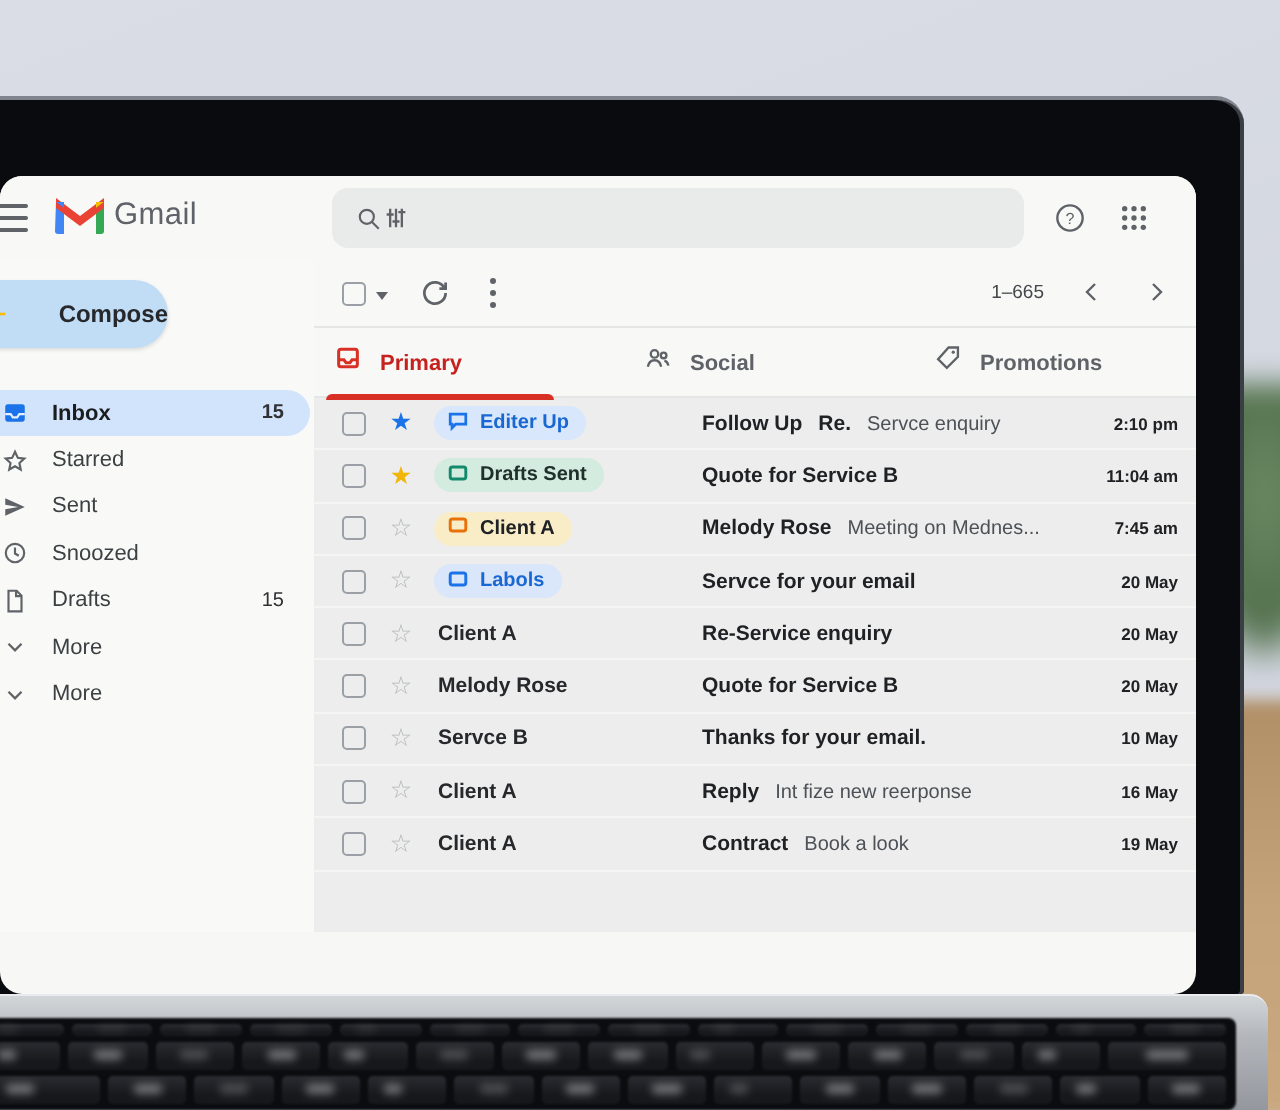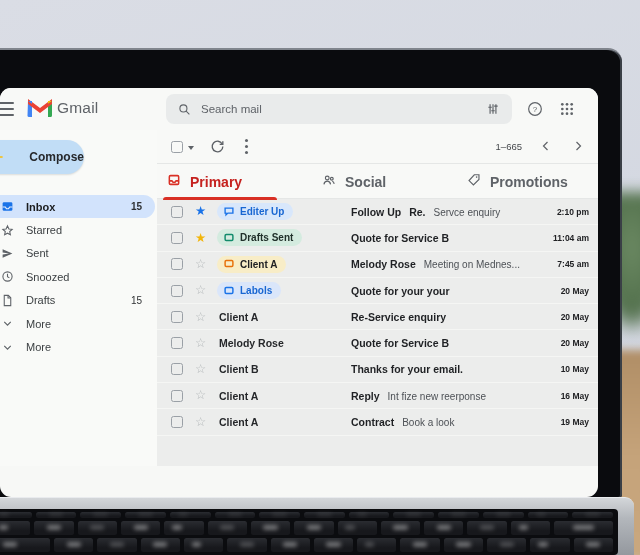--- a/index.html
+++ b/index.html
@@ -78,21 +78,21 @@
               border-top:4px solid #5f6368; }
   .tb-refresh { position:absolute; left:53px; top:9px; }
   .tb-dots { position:absolute; left:88px; top:9px; width:3px; }
   .tb-dots i { display:block; width:3px; height:3px; border-radius:50%; background:#5f6368; margin-bottom:3px; }
   .tb-range { position:absolute; right:76px; top:11px; font-size:9.5px; color:#44474b; }
   .tb-prev { position:absolute; right:46px; top:10px; }
   .tb-next { position:absolute; right:14px; top:10px; }
 
   .gm-tabs { position:relative; height:35px; background:#f8f9f7; border-bottom:1px solid #e5e7e6; }
   .gm-tab { position:absolute; top:0; height:35px; display:flex; align-items:center; gap:9px; }
-  .gm-tab .tlabel { font-size:14px; font-weight:600; color:#5f6368; }
+  .gm-tab .tlabel { font-size:11px; font-weight:600; color:#5f6368; }
   .gm-tab.active .tlabel { color:#c5221f; font-weight:700; }
   .tab-underline { position:absolute; bottom:-1px; height:3px; border-radius:3px 3px 0 0; }
 
   .gm-list { flex:1; background:#ecedec; display:flex; flex-direction:column; }
   .email-row { height:26.3px; display:flex; align-items:center; padding-left:14px;
                border-bottom:1px solid #f5f6f4; }
   .star { width:17px; margin-left:9px; font-size:12.5px; line-height:1; text-align:center; }
   .star.none { color:#b4b8ba; }
   .sender-zone { margin-left:8px; width:128px; display:flex; align-items:center; }
   .chip { height:17px; border-radius:9px; display:inline-flex; align-items:center;
@@ -180,21 +180,20 @@
       <path d="M21 3 h4 l-4 3 Z" fill="#fbbc04"></path>
       <path d="M1 3 L13 12 L25 3 L25 6 L13 15 L1 6 Z" fill="#ea4335"></path>
     </svg>
     <div class="gm-brand">Gmail</div>
 
     <div class="searchbar">
       <svg width="13" height="13" viewBox="0 0 24 24">
           <circle cx="10" cy="10" r="6.5" fill="none" stroke="#5f6368" stroke-width="2"></circle>
           <path d="M15 15 L21 21" stroke="#5f6368" stroke-width="2"></path>
         </svg>
-      <input placeholder="Search mail" style="">
       <svg width="14" height="14" viewBox="0 0 24 24" stroke="#5f6368" stroke-width="2" fill="none">
           <path d="M7 4v16M12 4v16M17 4v16"></path>
           <path d="M4 9h6M9 15h6M14 7h6"></path>
         </svg>
     </div>
 
     <svg class="hdr-ic" style="left:527px" width="16" height="16" viewBox="0 0 24 24">
         <circle cx="12" cy="12" r="9.5" fill="none" stroke="#5f6368" stroke-width="1.8"></circle>
         <text x="12" y="16.5" text-anchor="middle" font-size="12" fill="#5f6368" font-family="Liberation Sans">?</text>
       </svg>
@@ -400,21 +399,21 @@
           <span class="star none">☆</span>
           <div class="sender-zone">
             <span class="chip" style="background: rgb(218, 230, 250);">
               <span><svg width="12" height="11" viewBox="0 0 24 24" fill="none" stroke="#1a73e8" stroke-width="3.2">
                   <rect x="3.5" y="5.5" width="17" height="13" rx="2.5"></rect>
                 </svg></span>
               <span class="ctext" style="color: rgb(25, 103, 210);">Labols</span>
             </span>
           </div>
           <div class="subject-zone">
-            <span class="b">Quote for your your</span>
+            <span class="b">Servce for your email</span>
           </div>
           <span class="time">20 May</span>
         </div>
         <div class="email-row">
           <div class="cb"></div>
           <span class="star none">☆</span>
           <div class="sender-zone">
             <span class="sender">Client A</span>
           </div>
           <div class="subject-zone">
@@ -430,21 +429,21 @@
           </div>
           <div class="subject-zone">
             <span class="b">Quote for Service B</span>
           </div>
           <span class="time">20 May</span>
         </div>
         <div class="email-row">
           <div class="cb"></div>
           <span class="star none">☆</span>
           <div class="sender-zone">
-            <span class="sender">Client B</span>
+            <span class="sender">Servce B</span>
           </div>
           <div class="subject-zone">
             <span class="b">Thanks for your email.</span>
           </div>
           <span class="time">10 May</span>
         </div>
         <div class="email-row">
           <div class="cb"></div>
           <span class="star none">☆</span>
           <div class="sender-zone">

